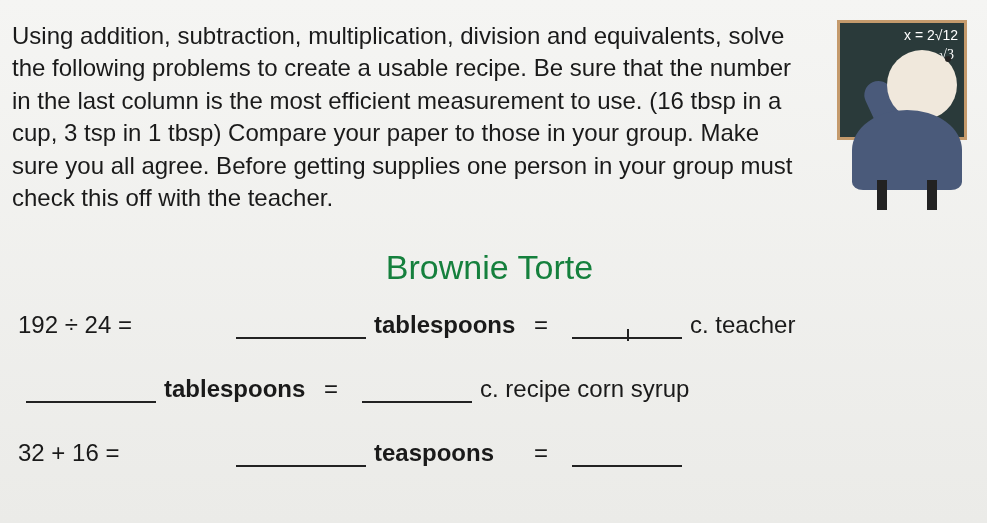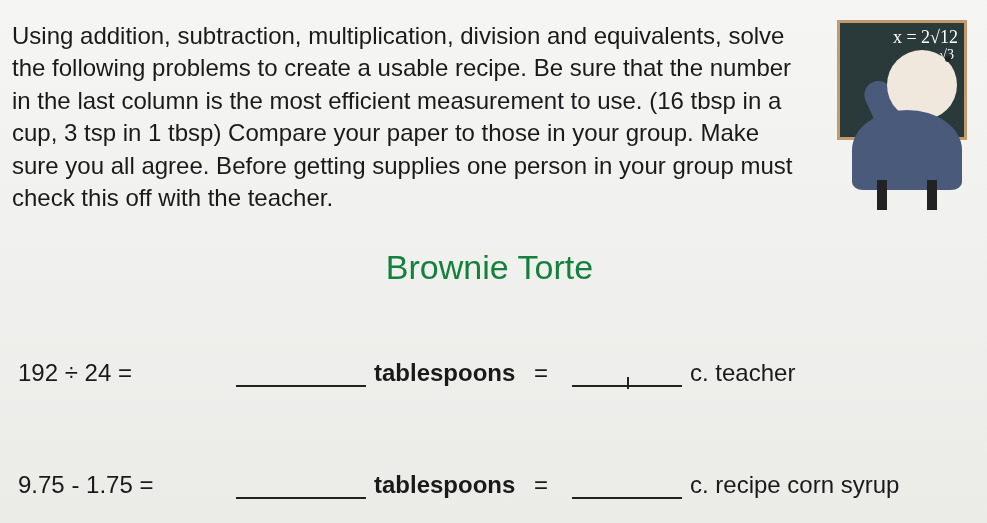--- a/index.html
+++ b/index.html
@@ -36,22 +36,22 @@
       width: 130px;
       height: 120px;
       background: #2a3a3a;
       border: 3px solid #c49a6c;
     }
     .chalk-text {
       position: absolute;
       top: 4px;
       right: 6px;
       color: #fff;
-      font-size: 18px;
-      font-family: Liberation Serif, serif;
+      font-size: 14px;
+      font-family: Liberation Sans, sans-serif;
       margin-left: 16px;
     }
     .chalk-text2 {
       position: absolute;
       top: 24px;
       right: 10px;
       color: #fff;
       font-size: 14px;
       font-family: cursive;
     }
@@ -123,21 +123,20 @@
       padding-left: 6px;
     }
     .recipe-row {
       display: flex;
       align-items: flex-end;
       font-size: 24px;
     }
     .equation-col {
       width: 210px;
       flex-shrink: 0;
-      margin-top: 48px;
     }
     .blank1 {
       width: 130px;
       border-bottom: 2px solid #222;
       margin: 0 8px;
       height: 26px;
       flex-shrink: 0;
     }
     .unit1 {
       width: 160px;
@@ -195,21 +194,20 @@
   <div class="recipe-row">
     <div class="equation-col">192 ÷ 24 =</div>
     <div class="blank1"></div>
     <div class="unit1">tablespoons</div>
     <div class="equals">=</div>
     <div class="blank2 tick"></div>
     <div class="ingredient">c. teacher</div>
   </div>
 
   <div class="recipe-row">
-    <div class="equation-col">9.75 - 1.75 =</div>
     <div class="blank1"></div>
     <div class="unit1">tablespoons</div>
     <div class="equals">=</div>
     <div class="blank2"></div>
     <div class="ingredient">c. recipe corn syrup</div>
   </div>
 
   <div class="recipe-row">
     <div class="equation-col">32 + 16 =</div>
     <div class="blank1"></div>

